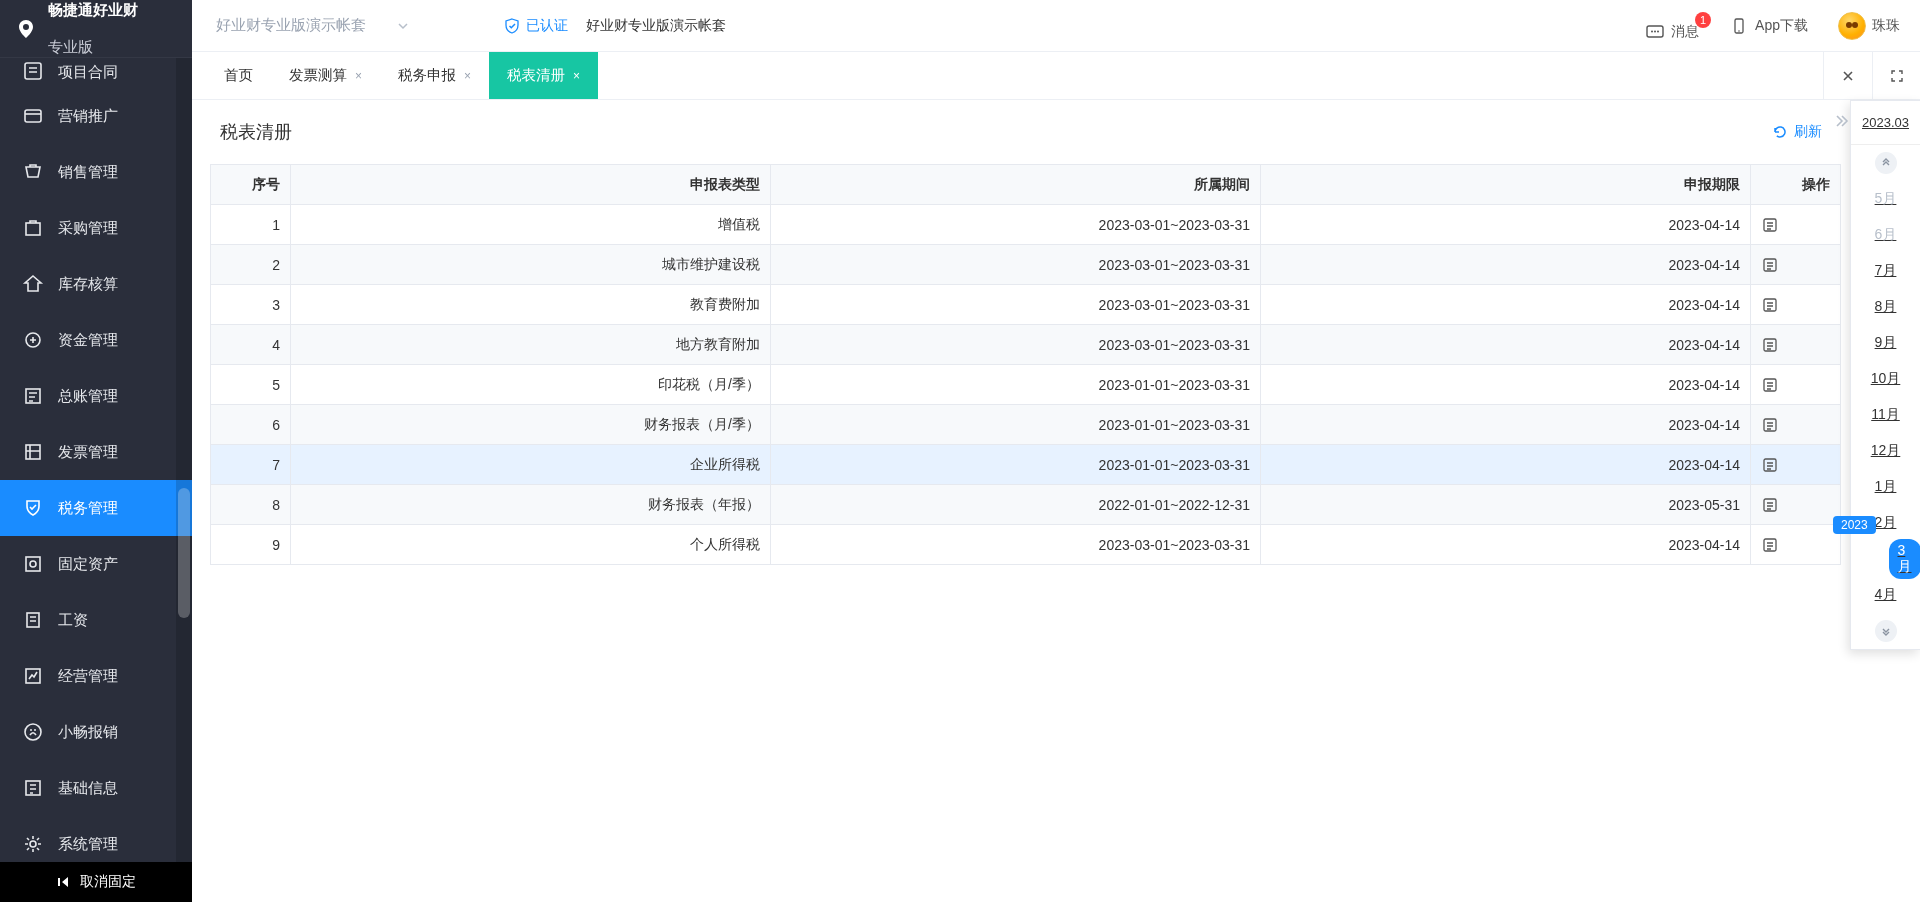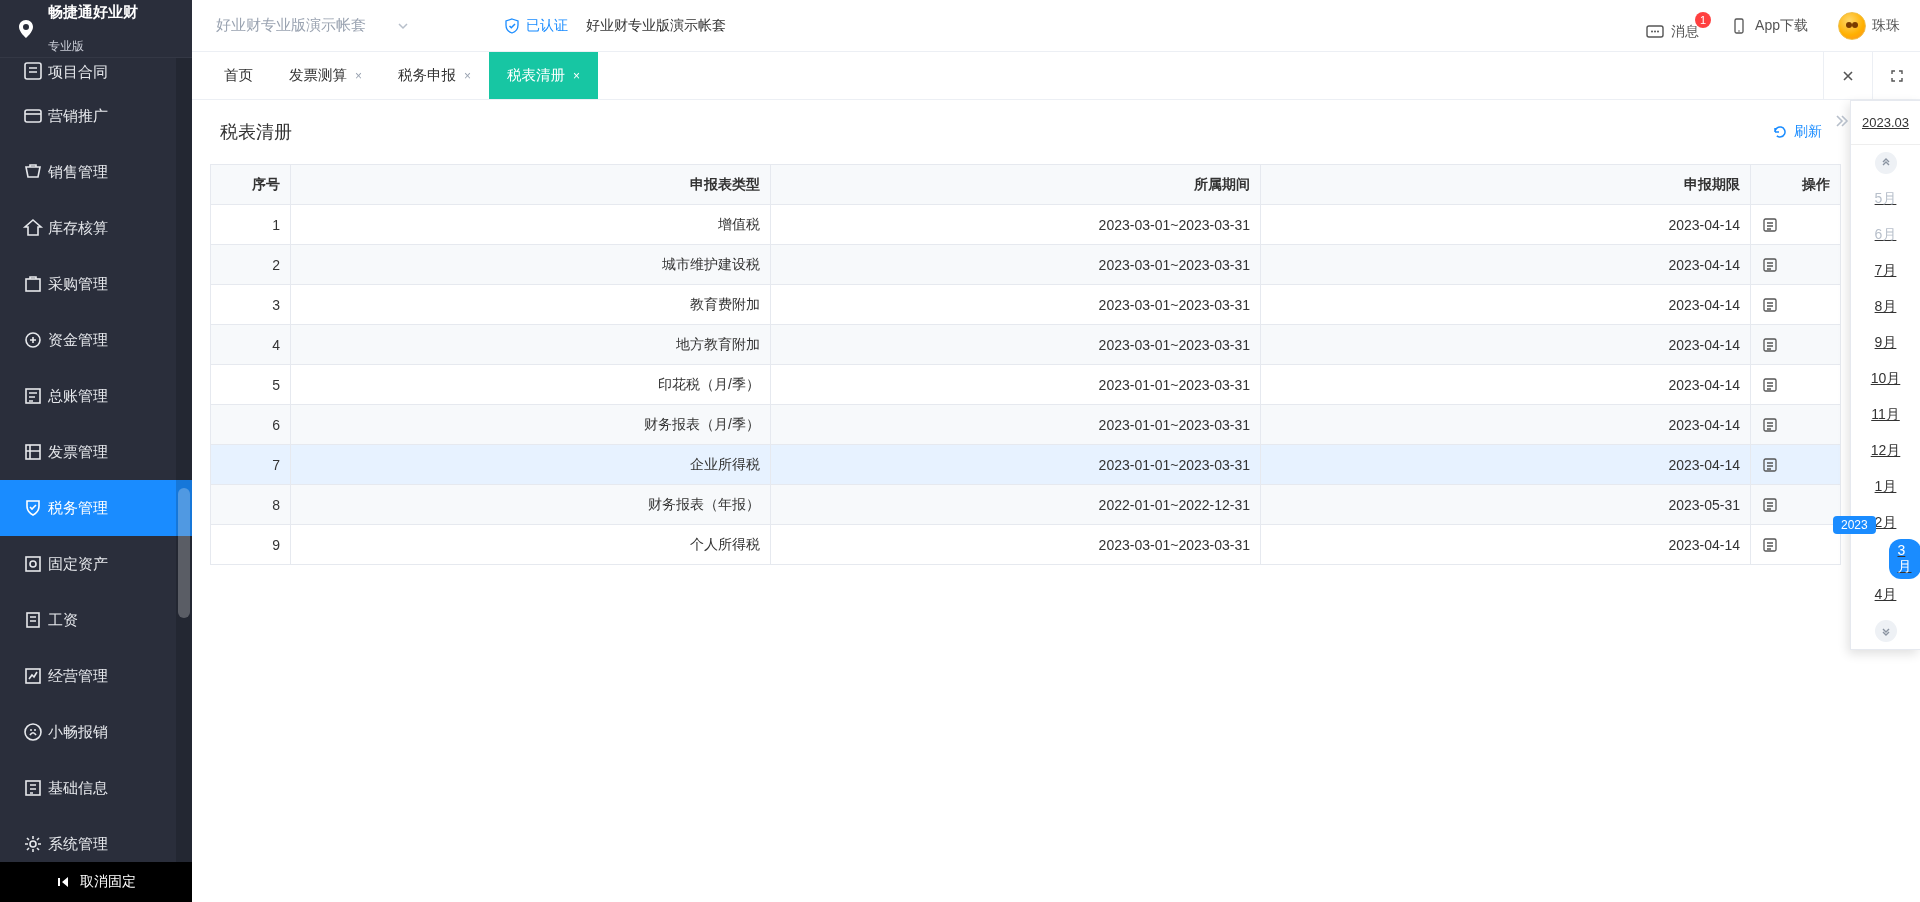--- a/index.html
+++ b/index.html
@@ -14,25 +14,25 @@
   }
   .sidebar .brand {
     height: 58px; display: flex; align-items: center; padding: 0 14px 0 14px; gap: 10px;
     border-bottom: 1px solid rgba(255,255,255,0.05);
   }
   .brand-logo {
     width: 24px; height: 24px; display:flex; align-items:center; justify-content:center;
   }
   .brand-text { display: flex; flex-direction: column; line-height: 1.1; }
   .brand-text .line1 { font-size: 15px; font-weight: bold; color: #fff; }
-  .brand-text .line2 { font-size: 12px; color: #c9ccd6; margin-top: 20px; }
+  .brand-text .line2 { font-size: 15px; color: #c9ccd6; margin-top: 20px; }
 
   .sidebar-menu { flex: 1; overflow: hidden; }
   .menu-item {
-    height: 56px; display: flex; align-items: center; gap: 4px;
+    height: 56px; display: flex; align-items: center; gap: 14px;
     padding: 0 22px; cursor: pointer; color: #e6e8ec; font-size: 15px;
   }
   .menu-item.partial { height: 30px; align-items: flex-end; padding-bottom: 6px; }
   .menu-item .mi-icon { width: 22px; height: 22px; display:flex; align-items:center; justify-content:center; }
   .menu-item.active { background: #1a8cff; color: #fff; }
 
   .sidebar-scroll-hint {
     position:absolute; right:0; top:58px; bottom:40px; width:16px; background: rgba(0,0,0,0.15);
   }
   .sidebar-scroll-thumb {
@@ -234,33 +234,33 @@
           <svg width="22" height="22" viewBox="0 0 22 22">
             <path d="M4 6h14l-2 10H6z" fill="none" stroke="currentColor" stroke-width="1.6"></path>
             <path d="M8 6V4h6v2" stroke="currentColor" stroke-width="1.6" fill="none"></path>
           </svg>
         </span>
         <span>销售管理</span>
       </div>
       <div class="menu-item">
         <span class="mi-icon">
           <svg width="22" height="22" viewBox="0 0 22 22">
-            <path d="M11 3l8 7h-3v8H6v-8H3z" fill="none" stroke="currentColor" stroke-width="1.6"></path>
-          </svg>
-        </span>
-        <span>库存核算</span>
-      </div>
-      <div class="menu-item">
-        <span class="mi-icon">
-          <svg width="22" height="22" viewBox="0 0 22 22">
             <rect x="4" y="6" width="14" height="12" fill="none" stroke="currentColor" stroke-width="1.6"></rect>
             <path d="M8 6V4h6v2" stroke="currentColor" stroke-width="1.6" fill="none"></path>
           </svg>
         </span>
         <span>采购管理</span>
+      </div>
+      <div class="menu-item">
+        <span class="mi-icon">
+          <svg width="22" height="22" viewBox="0 0 22 22">
+            <path d="M11 3l8 7h-3v8H6v-8H3z" fill="none" stroke="currentColor" stroke-width="1.6"></path>
+          </svg>
+        </span>
+        <span>库存核算</span>
       </div>
       <div class="menu-item">
         <span class="mi-icon">
           <svg width="22" height="22" viewBox="0 0 22 22">
             <circle cx="11" cy="11" r="7" fill="none" stroke="currentColor" stroke-width="1.6"></circle>
             <path d="M8 11h6M11 8v6" stroke="currentColor" stroke-width="1.6"></path>
           </svg>
         </span>
         <span>资金管理</span>
       </div>

